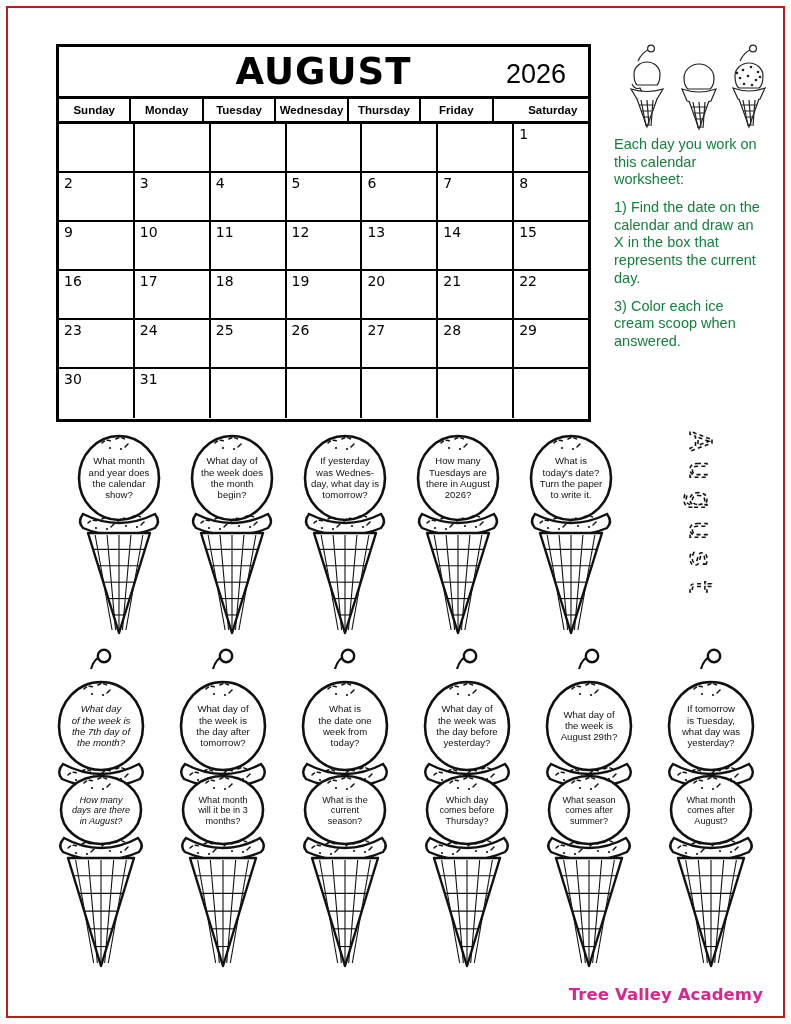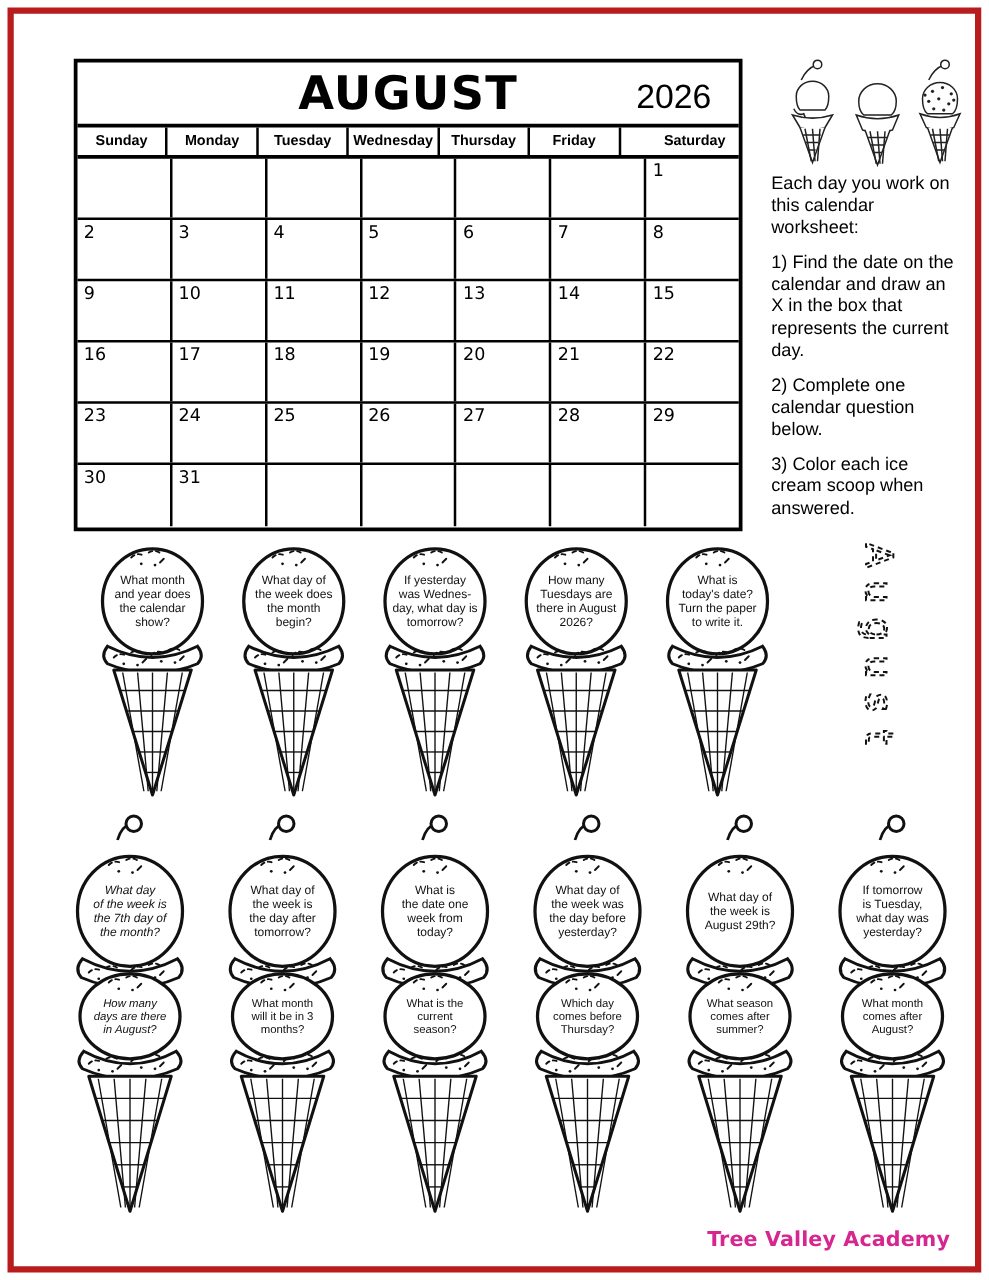--- a/index.html
+++ b/index.html
@@ -10,21 +10,21 @@
     background: #ffffff;
     font-family: "Liberation Sans", sans-serif;
     color: #111;
     position: relative;
     overflow: hidden;
   }
 
   .page {
     position: absolute;
     inset: 6px 6px 6px 6px;
-    border: 5px solid #b91c1c;
+    border: 2px solid #b91c1c;
     background: #fff;
   }
 
   
   .calendar {
     position: absolute;
     left: 48px; top: 36px;
     width: 535px; height: 378px;
     border: 3px solid #000;
     background: #fff;
@@ -97,21 +97,21 @@
   .instructions {
     position: absolute;
     left: 606px; top: 128px;
     width: 150px;
   }
   .instructions p {
     margin: 0 0 10px 0;
     font-size: 14.5px;
     line-height: 1.22;
     font-family: "Liberation Sans", sans-serif;
-    color: #000000;
+    color: #15803d;
   }
 
   
   .tracing {
     position: absolute;
     left: 648px; top: 420px;
     width: 80px; height: 190px;
   }
 
   
@@ -260,21 +260,20 @@
           <path d="M129.5 61 l15 0 M131.5 67 l11 0 M133.5 73 l7 0"></path>
           <path d="M131 56 l5 26 M137 56 l2 26 M143 56 l-2 26"></path>
         </g>
       </g>
     </svg>
   </div>
 
   <div class="instructions">
     <p>Each day you work on this calendar worksheet:</p>
     <p>1) Find the date on the calendar and draw an X in the box that represents the current day.</p>
-    <p>2) Complete one calendar question below.</p>
     <p>3) Color each ice cream scoop when answered.</p>
   </div>
 
   <div class="tracing">
     <svg width="80" height="190" viewBox="0 0 80 190" id="tracing-svg">
         <g transform="rotate(90 40 95) translate(0 0)">
           <text x="-52" y="101" font-family="&quot;DejaVu Sans&quot;, sans-serif" font-size="30" fill="none" stroke="#111" stroke-width="1.6" stroke-dasharray="4 3.2">A</text>
           <text x="-22" y="101" font-family="&quot;DejaVu Sans&quot;, sans-serif" font-size="30" fill="none" stroke="#111" stroke-width="1.6" stroke-dasharray="4 3.2">u</text>
           <text x="8" y="101" font-family="&quot;DejaVu Sans&quot;, sans-serif" font-size="30" fill="none" stroke="#111" stroke-width="1.6" stroke-dasharray="4 3.2">g</text>
           <text x="38" y="101" font-family="&quot;DejaVu Sans&quot;, sans-serif" font-size="30" fill="none" stroke="#111" stroke-width="1.6" stroke-dasharray="4 3.2">u</text>

